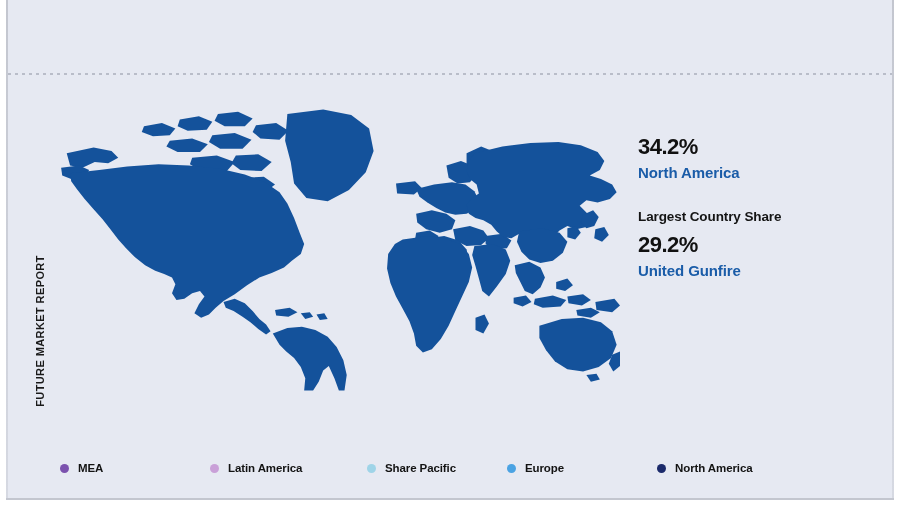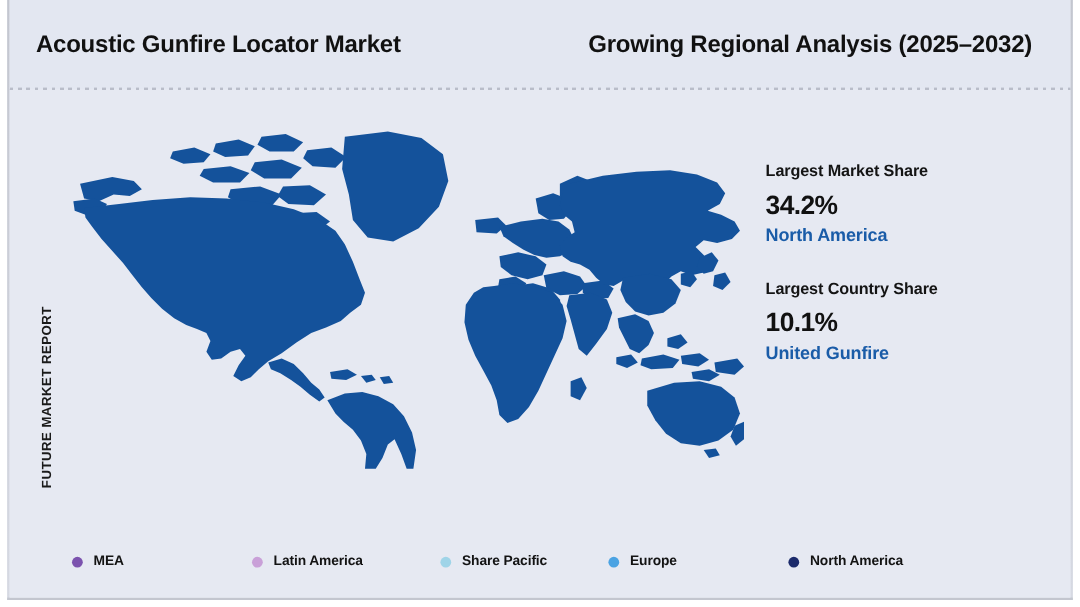--- a/index.html
+++ b/index.html
@@ -196,24 +196,20 @@
 
 <div id="infographic">
 
   <div class="edge-outer-left"></div>
   <div class="edge-outer-right"></div>
   <div class="edge-outer-bottom"></div>
   <div class="edge-left"></div>
   <div class="edge-right"></div>
   <div class="edge-bottom"></div>
 
-  <div class="header">
-    <div class="header-title">Acoustic Gunfire Locator Market</div>
-    <div class="header-subtitle">Growing Regional Analysis (2025–2032)</div>
-  </div>
   <div class="header-divider"></div>
 
   <div class="body-area"></div>
 
   <div class="brand-vertical">
     <span>FUTURE MARKET REPORT</span>
   </div>
 
   <div class="map-wrap">
     <svg viewBox="0 0 1000 520" preserveAspectRatio="xMidYMid meet">
@@ -323,27 +319,26 @@
                  L612 374 L600 352 L590 328 L584 302 L586 276
                  L598 258 L612 250 Z"></path>
 
         <path d="M742 390 L758 384 L766 400 L756 418 L742 412 Z"></path>
       </g>
     </svg>
   </div>
 
   <div class="stats">
     <div class="stat-block">
-      <div class="stat-label">Largest Market Share</div>
       <div class="stat-value">34.2%</div>
       <div class="stat-region">North America</div>
     </div>
     <div class="stat-block">
       <div class="stat-label">Largest Country Share</div>
-      <div class="stat-value">10.1%</div>
+      <div class="stat-value">29.2%</div>
       <div class="stat-region">United Gunfire</div>
     </div>
   </div>
 
   <div class="legend">
     <div class="legend-item" style="width:150px;">
       <span class="legend-dot" style="background:#7b52ae;"></span>
       <span class="legend-label">MEA</span>
     </div>
     <div class="legend-item" style="width:157px;">

